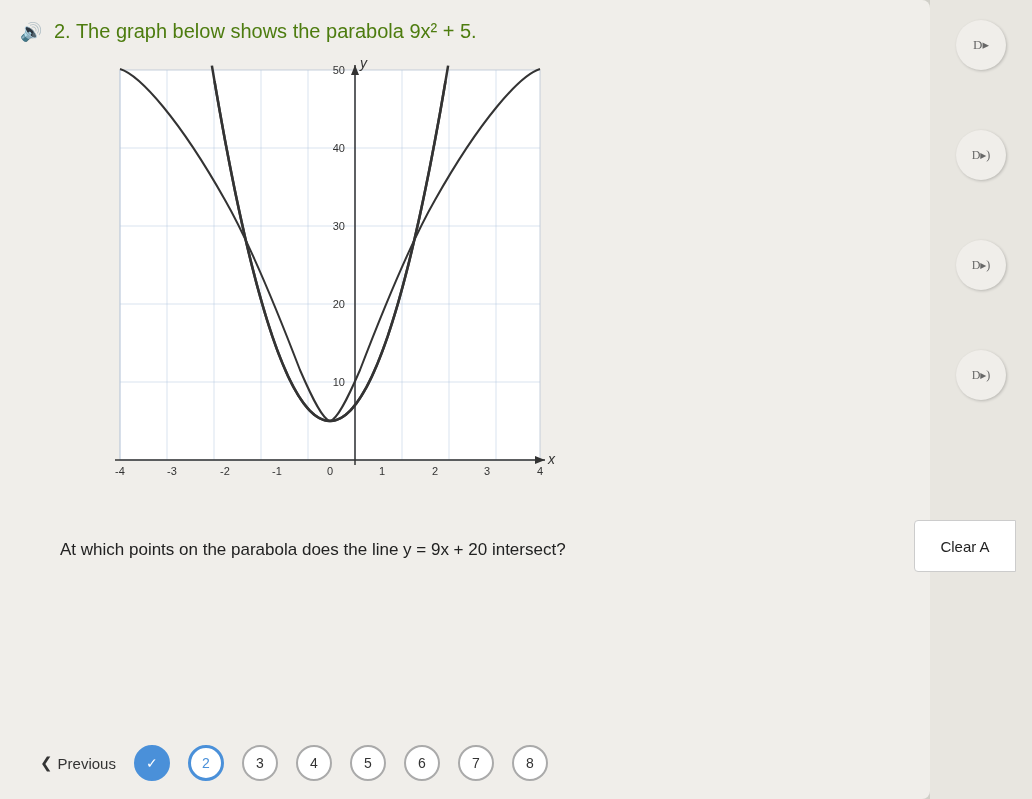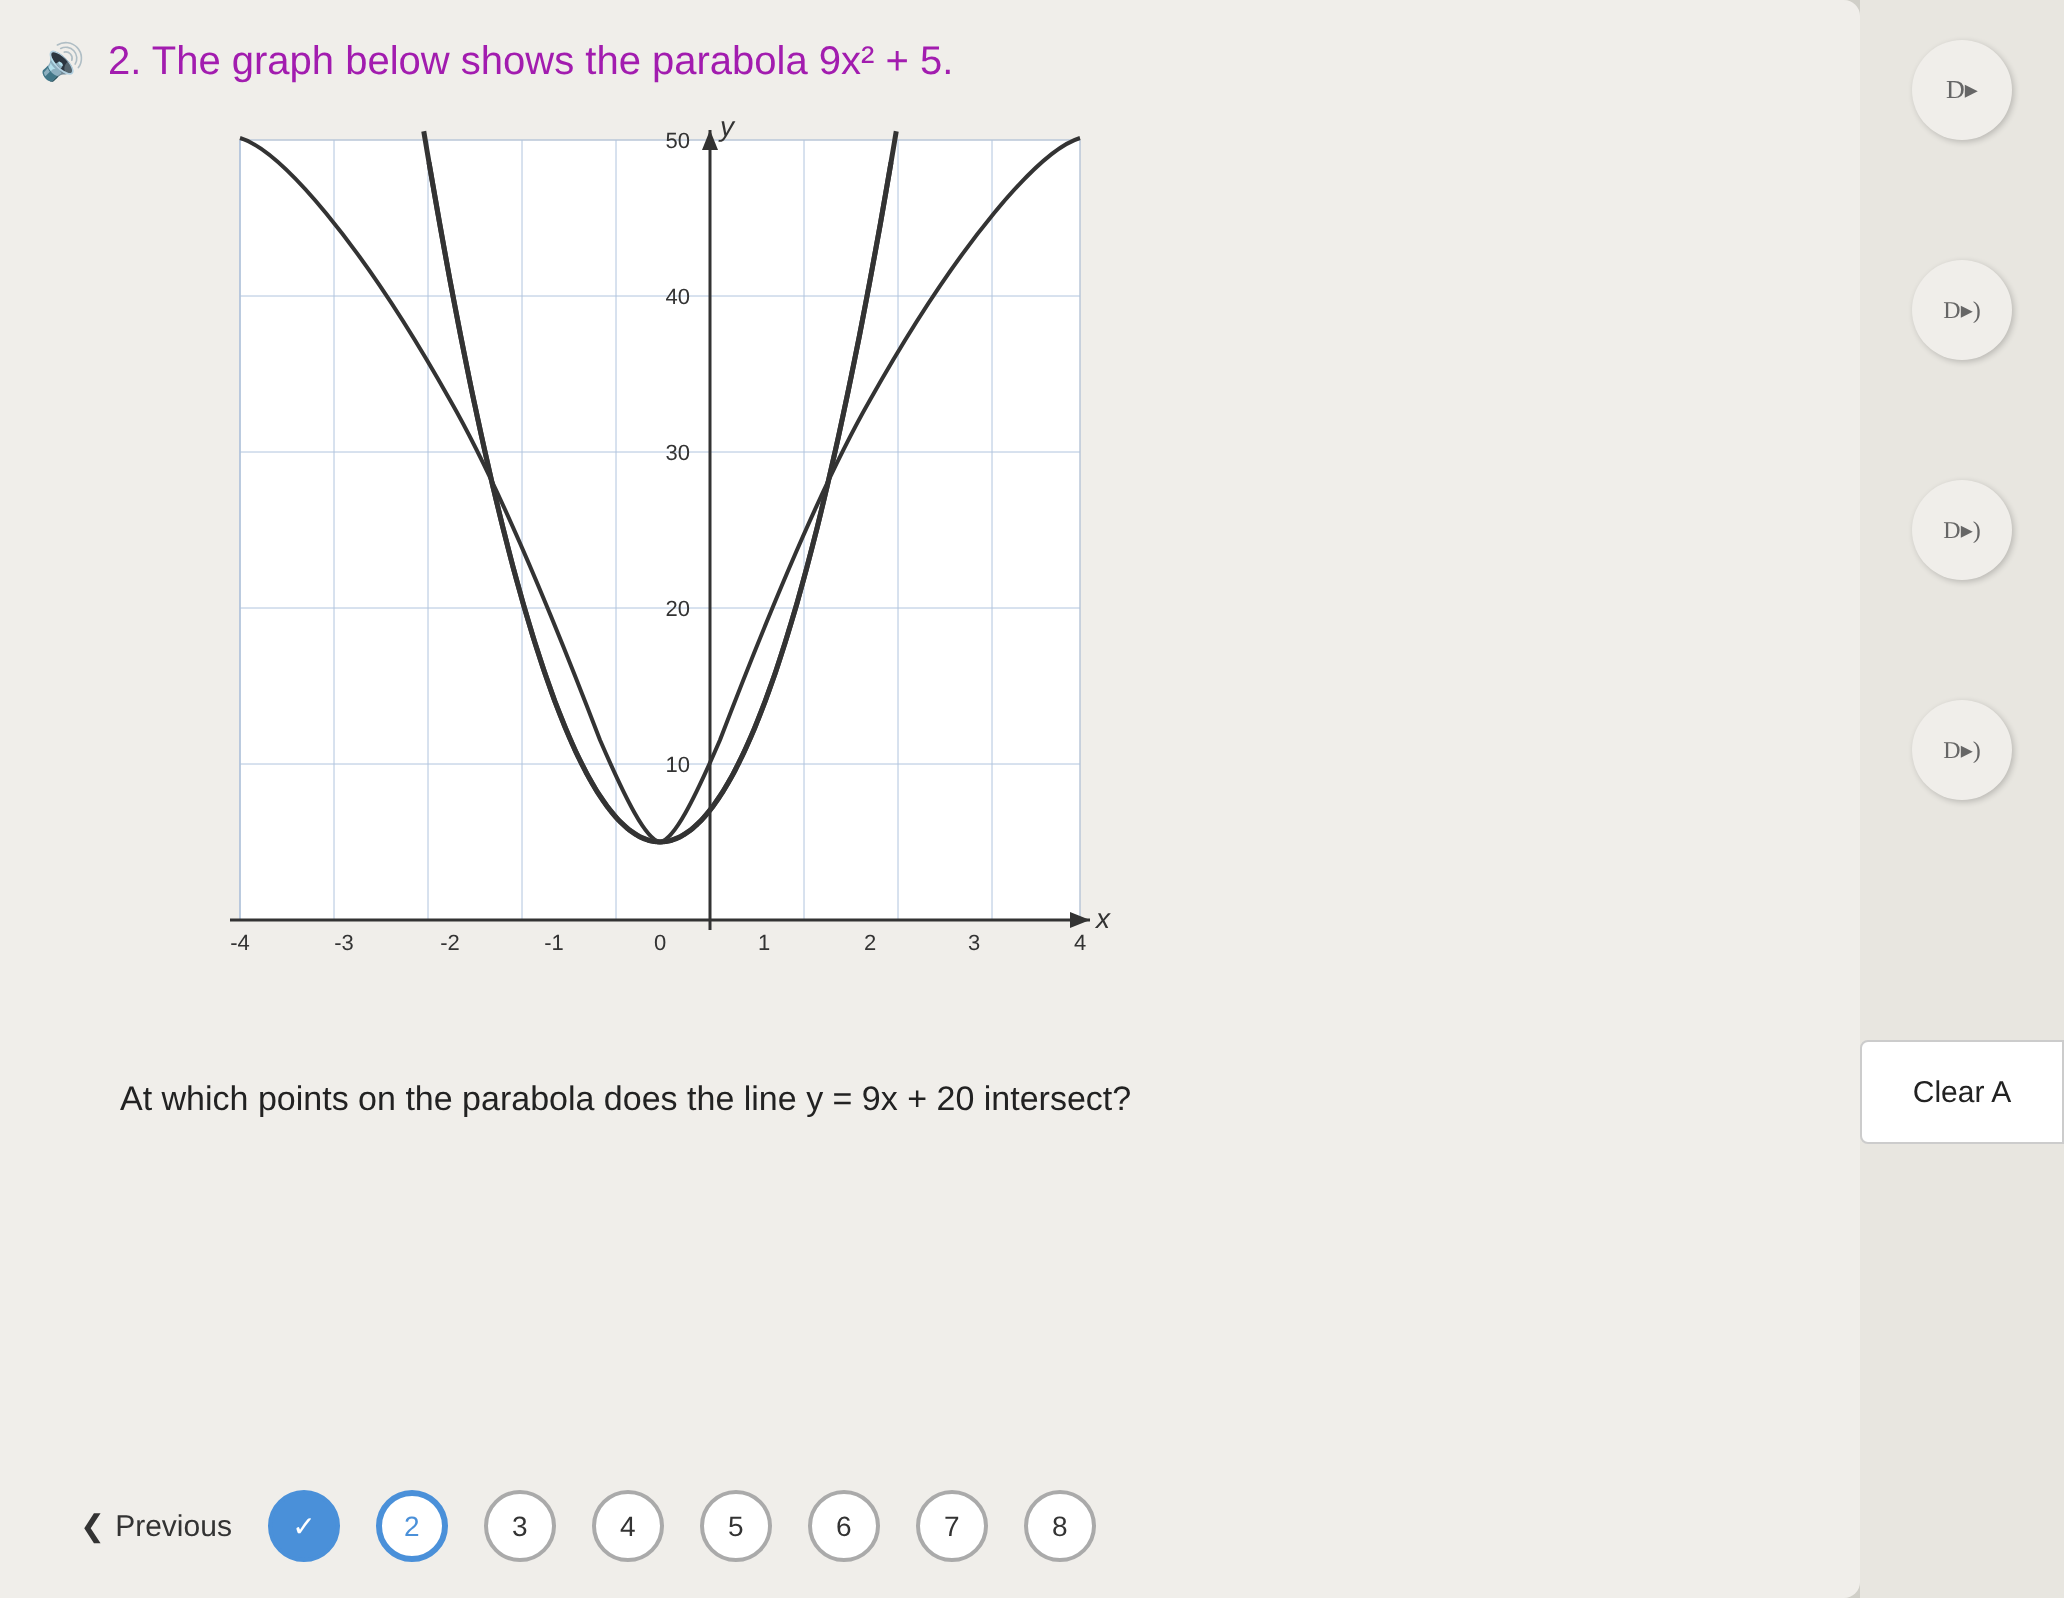--- a/index.html
+++ b/index.html
@@ -43,42 +43,42 @@
       align-items: center;
       justify-content: center;
       font-size: 18px;
       color: #555;
       cursor: pointer;
       box-shadow: 1px 1px 3px rgba(0,0,0,0.2);
     }
 
     .clear-btn {
       position: absolute;
-      right: 0;
+      right: 16px;
       top: 520px;
       width: 102px;
       height: 52px;
       background: white;
       border: 1px solid #ccc;
       border-radius: 4px 0 0 4px;
       display: flex;
       align-items: center;
       justify-content: center;
       font-size: 15px;
       font-family: Arial, sans-serif;
       cursor: pointer;
       color: #222;
     }
 
     .question-header {
       position: absolute;
       top: 20px;
       left: 20px;
       font-size: 20px;
-      color: #a21caf;
+      color: #4d7c0f;
       font-family: Arial, sans-serif;
     }
 
     .graph-container {
       position: absolute;
       top: 60px;
       left: 60px;
       width: 520px;
       height: 440px;
     }

